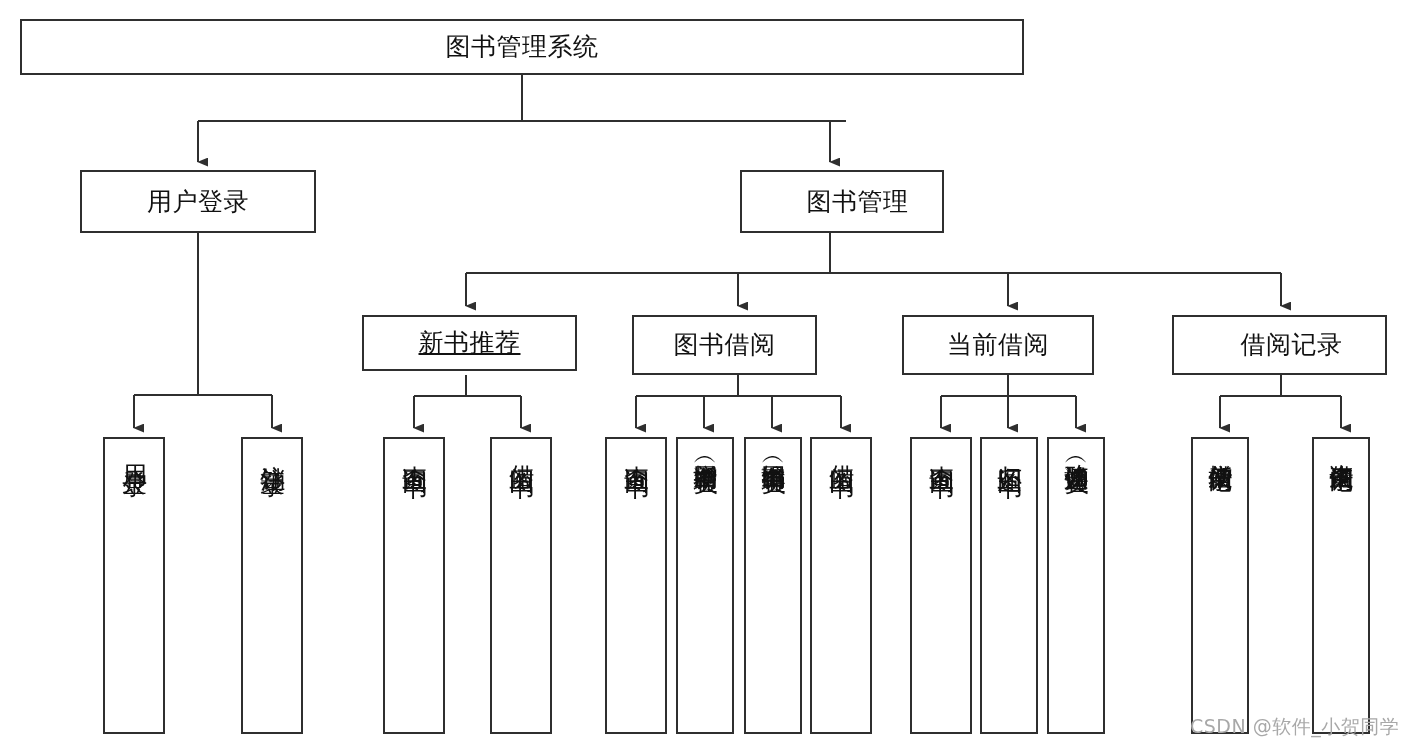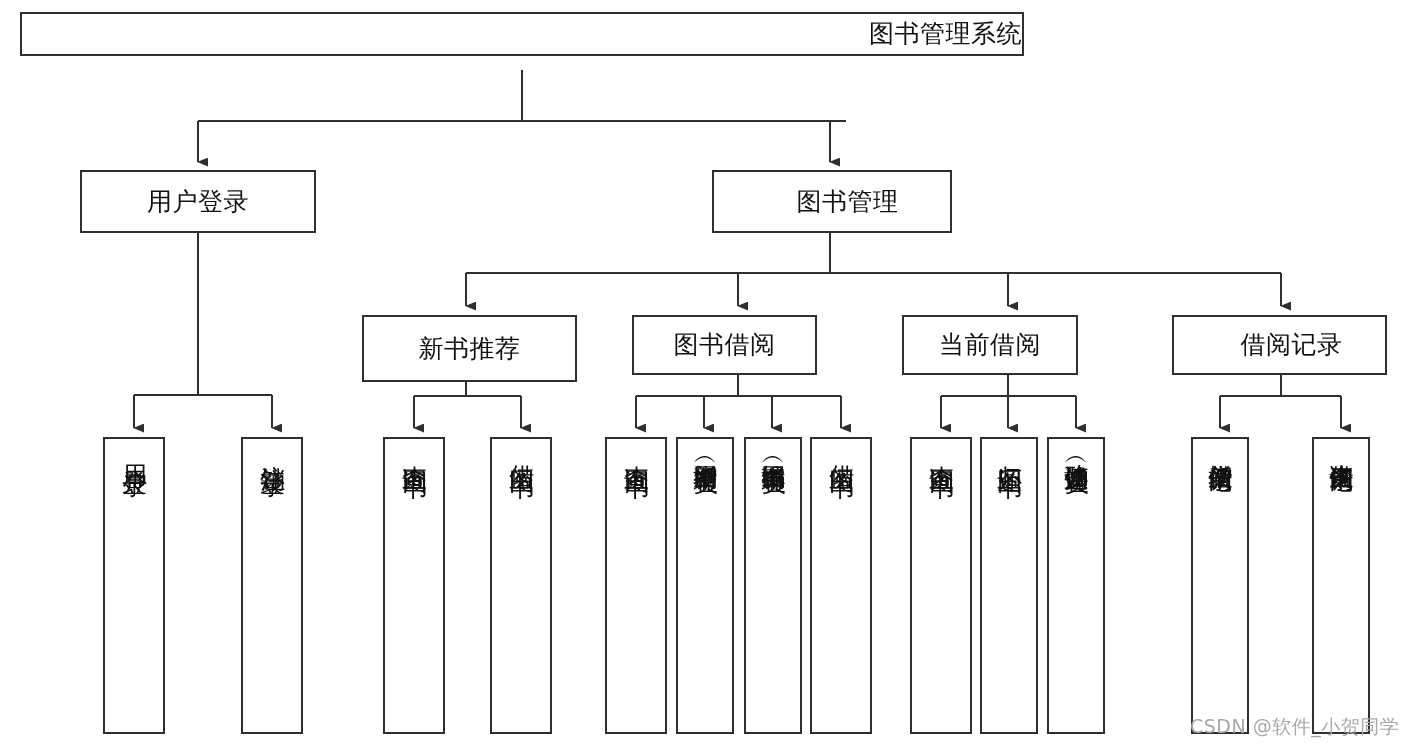--- a/index.html
+++ b/index.html
@@ -133,41 +133,41 @@
       <path d="M1008,396 L1008,428" marker-end="url(#arrow)"></path>
       <path d="M1076,396 L1076,428" marker-end="url(#arrow)"></path>
 
       <path d="M1281,375 L1281,396"></path>
       <path d="M1220,396 L1341,396"></path>
       <path d="M1220,396 L1220,428" marker-end="url(#arrow)"></path>
       <path d="M1341,396 L1341,428" marker-end="url(#arrow)"></path>
     </g>
   </svg>
 
-  <div class="node horiz root" style="left:20px; top:12px; width:1004px; height:44px;justify-content:flex-end;">
+  <div class="node horiz root" style="left:20px; top:19px; width:1004px; height:56px;">
     <span class="lbl">图书管理系统</span>
   </div>
 
   <div class="node horiz" style="left:80px; top:170px; width:236px; height:63px;">
     <span class="lbl">用户登录</span>
   </div>
 
-  <div class="node horiz" style="left:712px; top:170px; width:240px; height:63px;padding-left:31px;">
+  <div class="node horiz" style="left:740px; top:170px; width:204px; height:63px;padding-left:31px;">
     <span class="lbl">图书管理</span>
   </div>
 
-  <div class="node horiz" style="left:362px; top:315px; width:215px; height:67px;">
+  <div class="node horiz" style="left:362px; top:315px; width:215px; height:56px;text-decoration:underline;">
     <span class="lbl">新书推荐</span>
   </div>
 
   <div class="node horiz" style="left:632px; top:315px; width:185px; height:60px;">
     <span class="lbl">图书借阅</span>
   </div>
 
-  <div class="node horiz" style="left:902px; top:315px; width:176px; height:60px;">
+  <div class="node horiz" style="left:902px; top:315px; width:192px; height:60px;">
     <span class="lbl">当前借阅</span>
   </div>
 
   <div class="node horiz" style="left:1172px; top:315px; width:215px; height:60px;padding-left:24px;">
     <span class="lbl">借阅记录</span>
   </div>
 
   <div class="node vert" style="left:103px; top:437px; width:62px; height:297px;">
     <span class="lbl">用户登录</span>
   </div>

